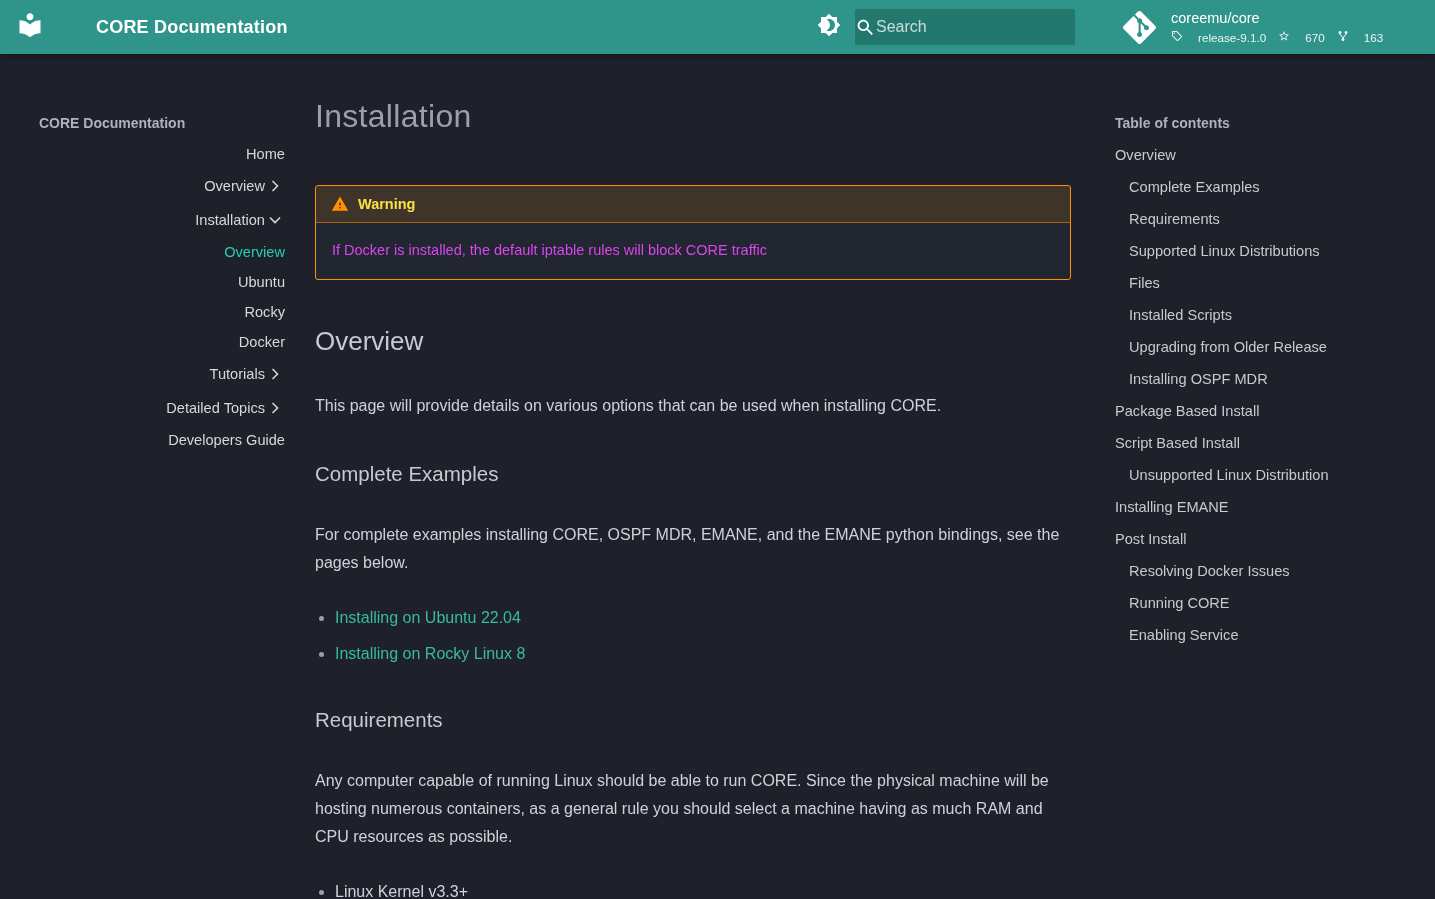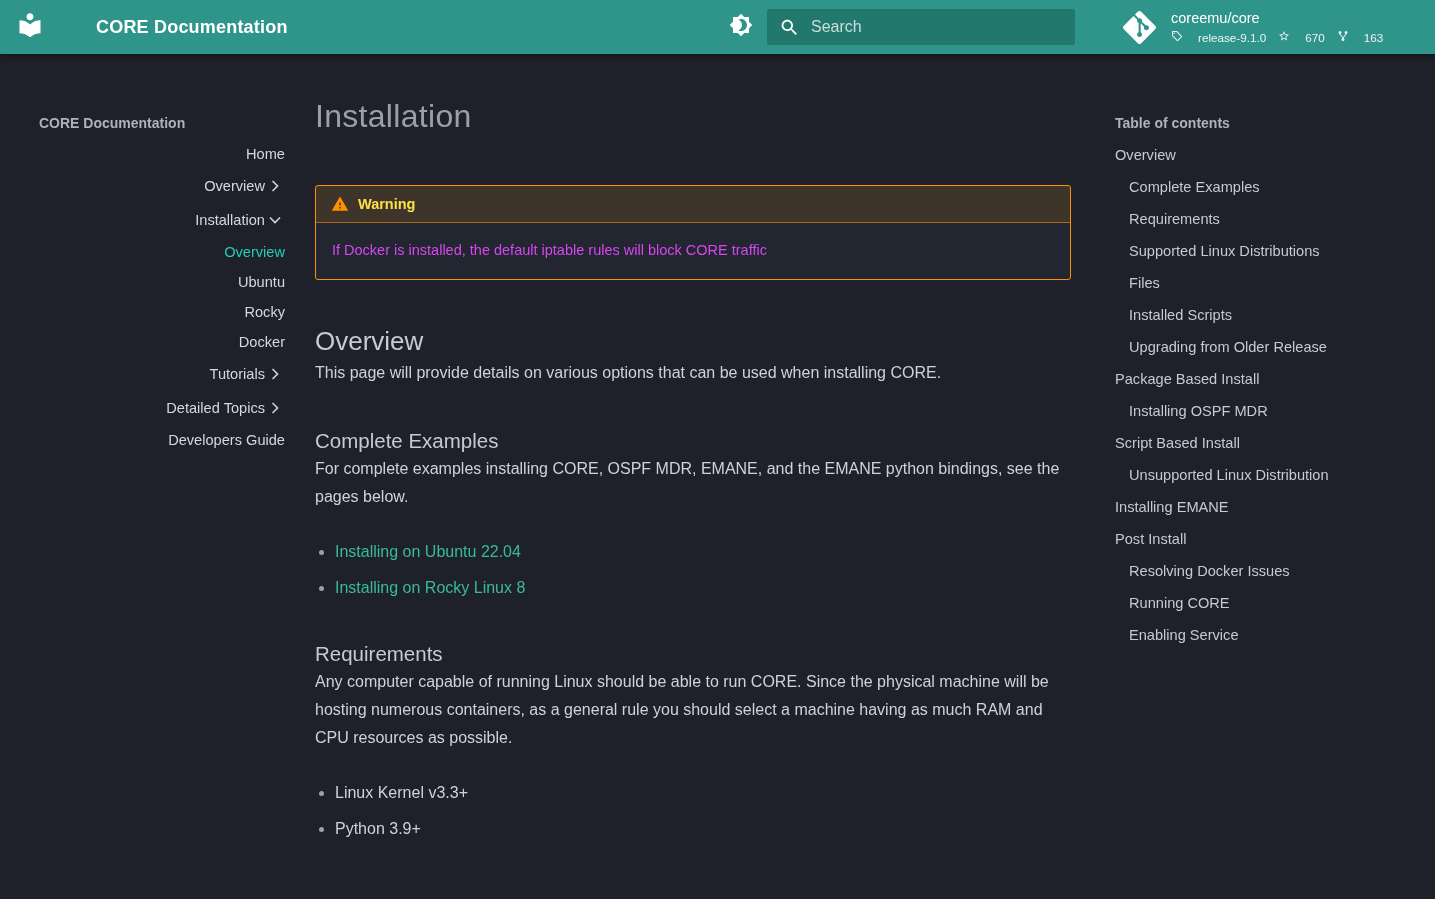--- a/index.html
+++ b/index.html
@@ -16,21 +16,21 @@
     box-shadow: 0 2px 6px rgba(0,0,0,.45);
     position: relative; z-index: 5;
   }
   .logo-btn { width: 60px; display: flex; justify-content: center; align-items: center; cursor: pointer; }
   .logo-btn svg { width: 28px; height: 28px; fill: #fff; }
   .site-title { font-size: 18px; font-weight: 700; margin-left: 36px; letter-spacing: .2px; }
   .header-spacer { flex: 1; }
   .theme-toggle { width: 44px; display: flex; justify-content: center; align-items: center; cursor: pointer; }
   .theme-toggle svg { width: 24px; height: 24px; fill: #fff; }
   .search-box {
-    width: 308px; height: 36px; background: #23786e; border-radius: 2px;
+    width: 220px; height: 36px; background: #23786e; border-radius: 2px;
     display: flex; align-items: center; margin-left: 4px;
   }
   .search-box .mag { width: 44px; display: flex; justify-content: center; }
   .search-box svg { width: 21px; height: 21px; fill: #fff; }
   .search-box input {
     flex: 1; background: transparent; border: none; outline: none;
     color: #fff; font-size: 16px; font-family: inherit; padding-right: 10px;
   }
   .search-box input::placeholder { color: rgba(255,255,255,.75); }
   .repo-block {
@@ -62,21 +62,21 @@
   .nav-item.sub { padding-left: 14px; }
   .nav-item.active .lbl { color: #26cdb3; }
   .nav-chevron { width: 20px; height: 20px; stroke: #cfd3d9; fill: none; stroke-width: 2; flex: none; }
   .nav-chevron.down { transform: rotate(90deg); }
 
   
   .main { padding: 44px 0 0 0; color: #ced2da; }
   .main h1 { font-size: 32px; font-weight: 300; color: #9aa0ab; letter-spacing: .3px; }
   .main h2 { font-size: 26px; font-weight: 300; color: #c6cad2; margin-top: 46px; }
   .main h3 { font-size: 20.5px; font-weight: 400; color: #c6cad2; margin-top: 42px; }
-  .main p  { font-size: 16px; line-height: 1.75; margin-top: 2px; color: #ced2da; }
+  .main p  { font-size: 16px; line-height: 1.75; margin-top: 35px; color: #ced2da; }
   .main ul { margin: 28px 0 0 20px; }
   .main li { font-size: 16px; line-height: 1.6; margin-top: 10px; color: #ced2da; }
   .main li::marker { color: #9aa0ab; }
   a.content-link { color: #39b9a0; text-decoration: none; cursor: pointer; }
 
   
   .admonition {
     margin-top: 50px; border: 1px solid #ff9100; border-radius: 3px;
     background: #222631; overflow: hidden;
   }
@@ -254,22 +254,22 @@
   <aside class="toc">
     <span class="toc-title">Table of contents</span>
 
     <a class="toc-item"><span class="lbl">Overview</span></a>
     <a class="toc-item lvl2"><span class="lbl">Complete Examples</span></a>
     <a class="toc-item lvl2"><span class="lbl">Requirements</span></a>
     <a class="toc-item lvl2"><span class="lbl">Supported Linux Distributions</span></a>
     <a class="toc-item lvl2"><span class="lbl">Files</span></a>
     <a class="toc-item lvl2"><span class="lbl">Installed Scripts</span></a>
     <a class="toc-item lvl2"><span class="lbl">Upgrading from Older Release</span></a>
+    <a class="toc-item lvl2"><span class="lbl">Installing OSPF MDR</span></a>
     <a class="toc-item"><span class="lbl">Package Based Install</span></a>
-    <a class="toc-item lvl2"><span class="lbl">Installing OSPF MDR</span></a>
     <a class="toc-item"><span class="lbl">Script Based Install</span></a>
     <a class="toc-item lvl2"><span class="lbl">Unsupported Linux Distribution</span></a>
     <a class="toc-item"><span class="lbl">Installing EMANE</span></a>
     <a class="toc-item"><span class="lbl">Post Install</span></a>
     <a class="toc-item lvl2"><span class="lbl">Resolving Docker Issues</span></a>
     <a class="toc-item lvl2"><span class="lbl">Running CORE</span></a>
     <a class="toc-item lvl2"><span class="lbl">Enabling Service</span></a>
   </aside>
 
 </div>

